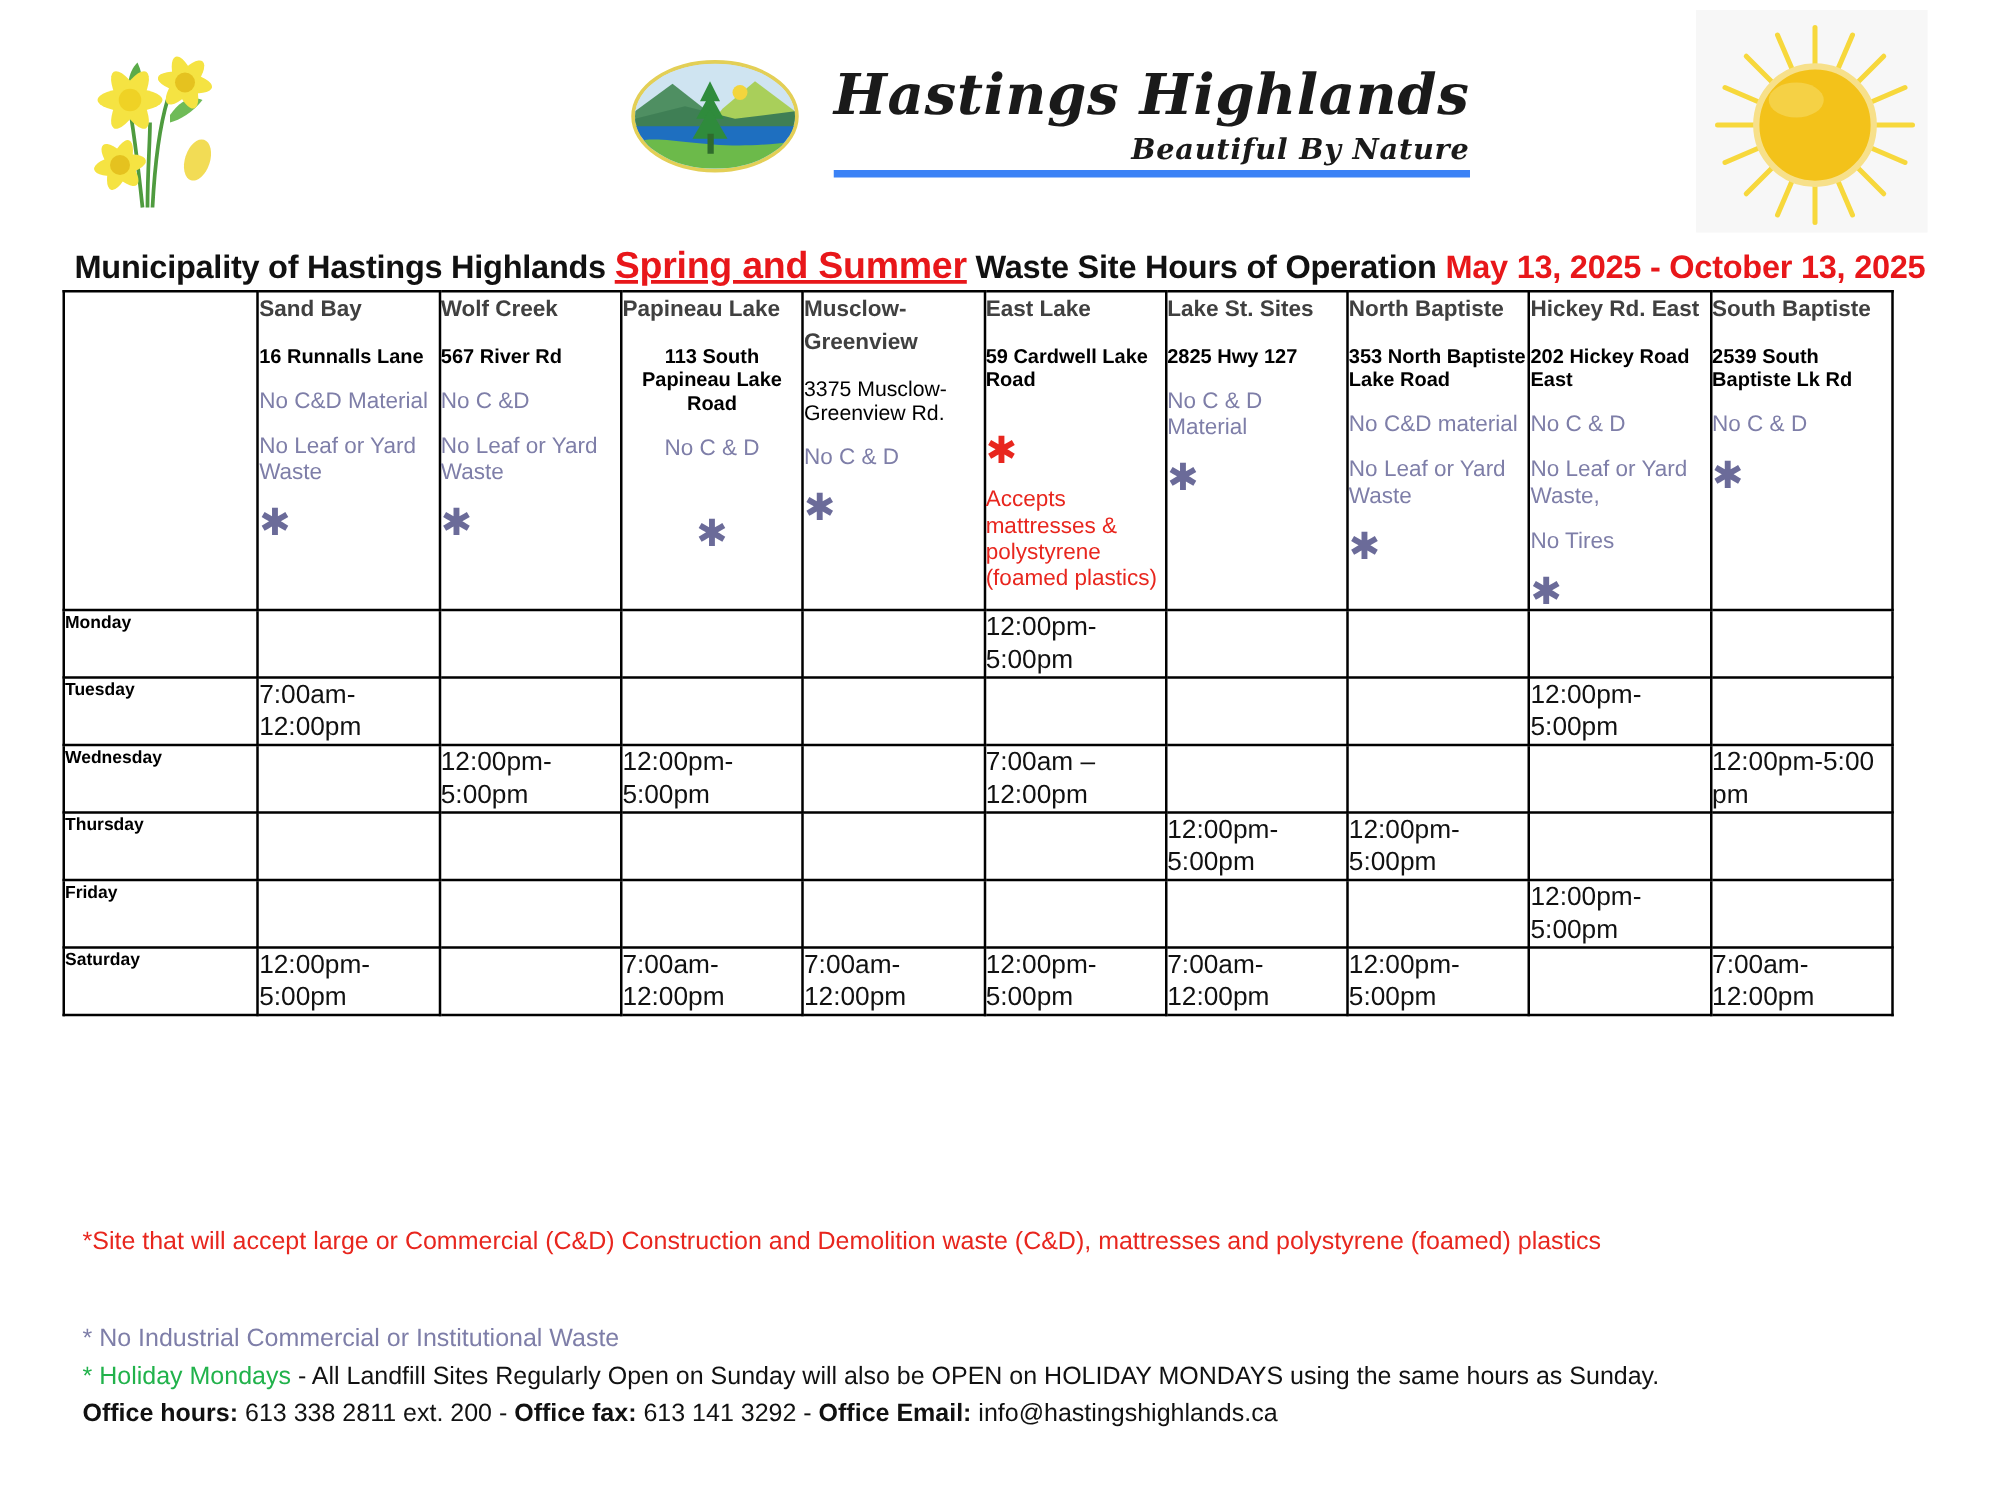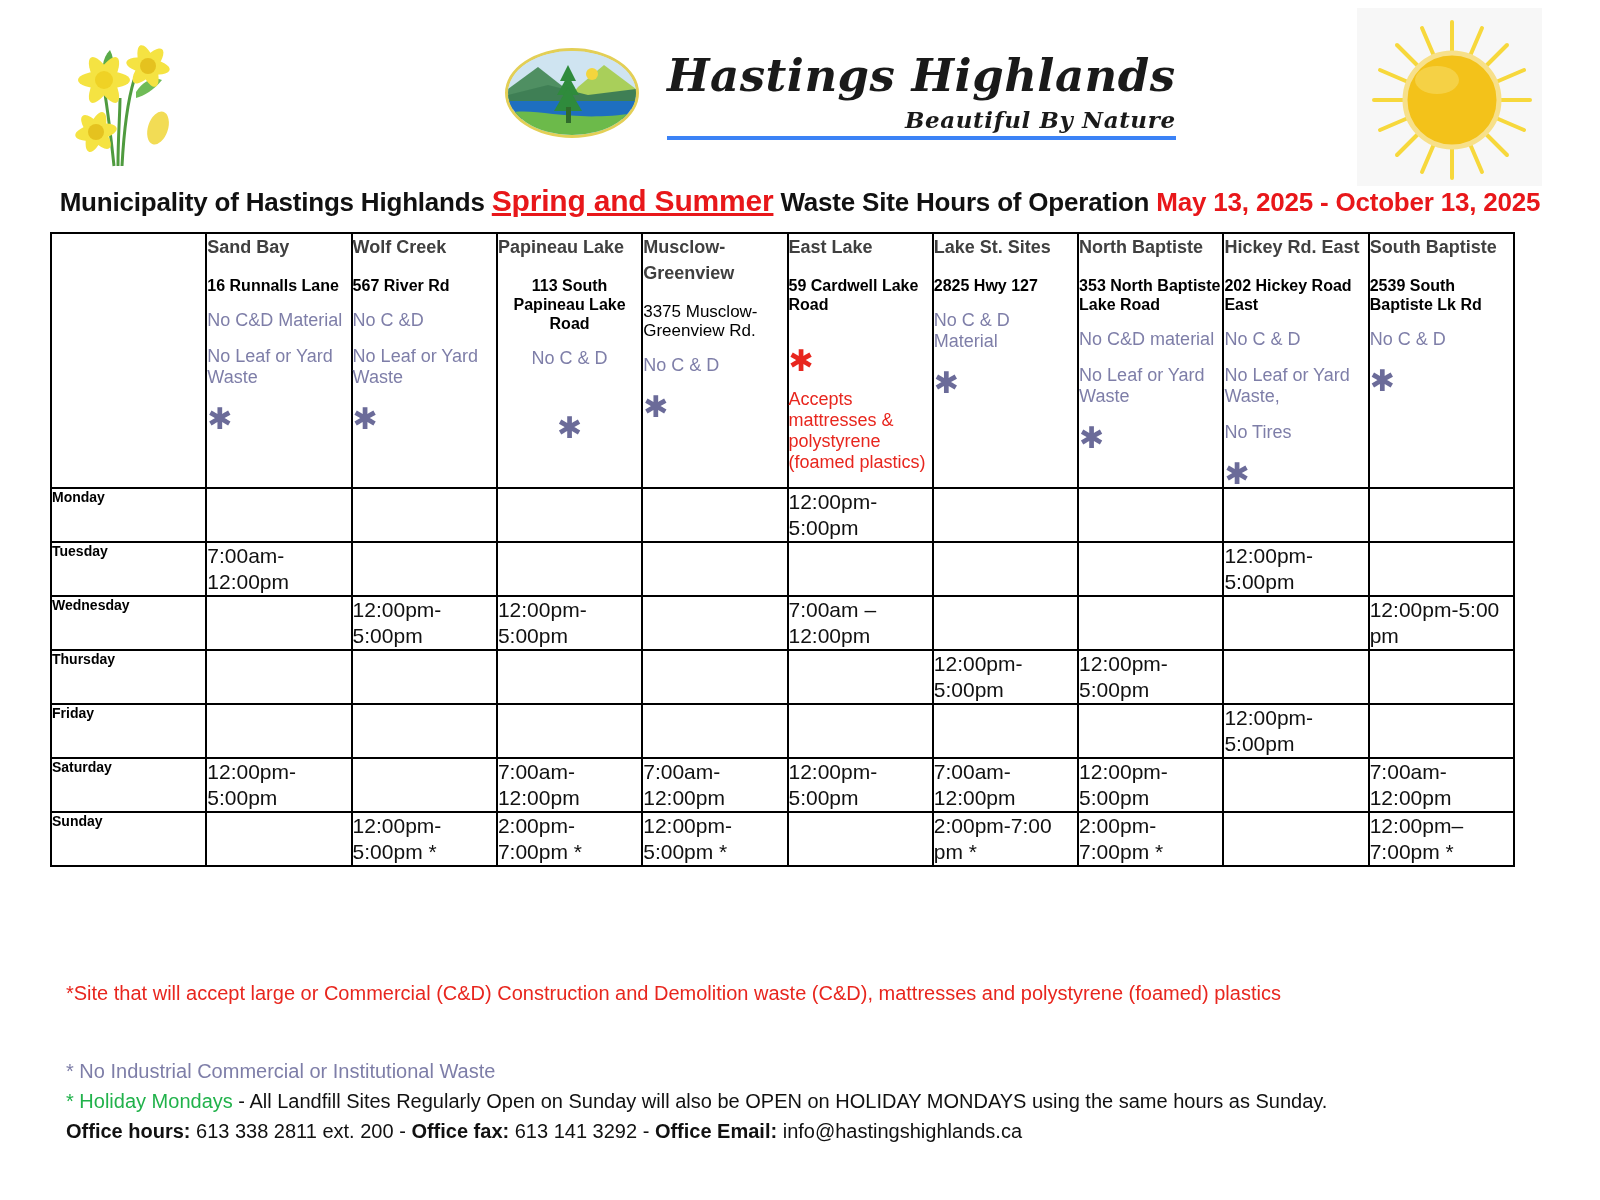--- a/index.html
+++ b/index.html
@@ -61,41 +61,41 @@
     color: #1a1a1a;
     letter-spacing: 0.5px;
   }
   .wordmark .tagline {
     font-family: "DejaVu Serif", serif;
     font-style: italic;
     font-weight: bold;
     font-size: 23px;
     color: #1a1a1a;
     text-align: right;
-    border-bottom: 4px solid #3b82f6;
+    border-bottom: 6px solid #3b82f6;
     padding-bottom: 3px;
     margin-top: 6px;
     letter-spacing: 0.6px;
   }
   .sun-box {
     position: absolute;
     right: 58px;
     top: 8px;
     width: 185px;
     height: 178px;
     background: #f7f7f7;
   }
 
   
   .title-line {
     text-align: center;
     font-size: 26px;
     font-weight: bold;
     color: #111111;
-    margin-top: 4px;
+    margin-top: 16px;
     white-space: nowrap;
     letter-spacing: -0.2px;
   }
   .title-line .hl-red-u {
     color: #e8171a;
     text-decoration: underline;
     font-size: 30px;
   }
   .title-line .hl-red {
     color: #e8171a;
@@ -425,32 +425,20 @@
           <td class="slot">12:00pm-5:00pm</td>
           <td class="slot"></td>
           <td class="slot">7:00am-12:00pm</td>
           <td class="slot">7:00am-12:00pm</td>
           <td class="slot">12:00pm-5:00pm</td>
           <td class="slot">7:00am-12:00pm</td>
           <td class="slot">12:00pm-5:00pm</td>
           <td class="slot"></td>
           <td class="slot">7:00am-12:00pm</td>
         </tr>
-        <tr>
-          <td class="day">Sunday</td>
-          <td class="slot"></td>
-          <td class="slot">12:00pm-5:00pm  *</td>
-          <td class="slot">2:00pm-7:00pm  *</td>
-          <td class="slot">12:00pm-5:00pm   *</td>
-          <td class="slot"></td>
-          <td class="slot">2:00pm-7:00 pm *</td>
-          <td class="slot">2:00pm-7:00pm   *</td>
-          <td class="slot"></td>
-          <td class="slot">12:00pm–7:00pm  *</td>
-        </tr>
       </tbody>
     </table>
   </div>
 
   <div class="notes">
     <div class="note red">*Site that will accept large or Commercial (C&amp;D) Construction and Demolition waste (C&amp;D), mattresses and polystyrene (foamed) plastics</div>
     <div class="note purple">* No Industrial Commercial or Institutional Waste</div>
     <div class="note mixed"><span class="green">* Holiday Mondays</span><span> - All Landfill Sites Regularly Open on Sunday will also be OPEN on HOLIDAY MONDAYS using the same hours as Sunday.</span></div>
     <div class="note mixed"><b>Office hours:</b><span> 613 338 2811 ext. 200 - </span><b>Office fax:</b><span> 613 141 3292 - </span><b>Office Email:</b><span> info@hastingshighlands.ca</span></div>
   </div>

